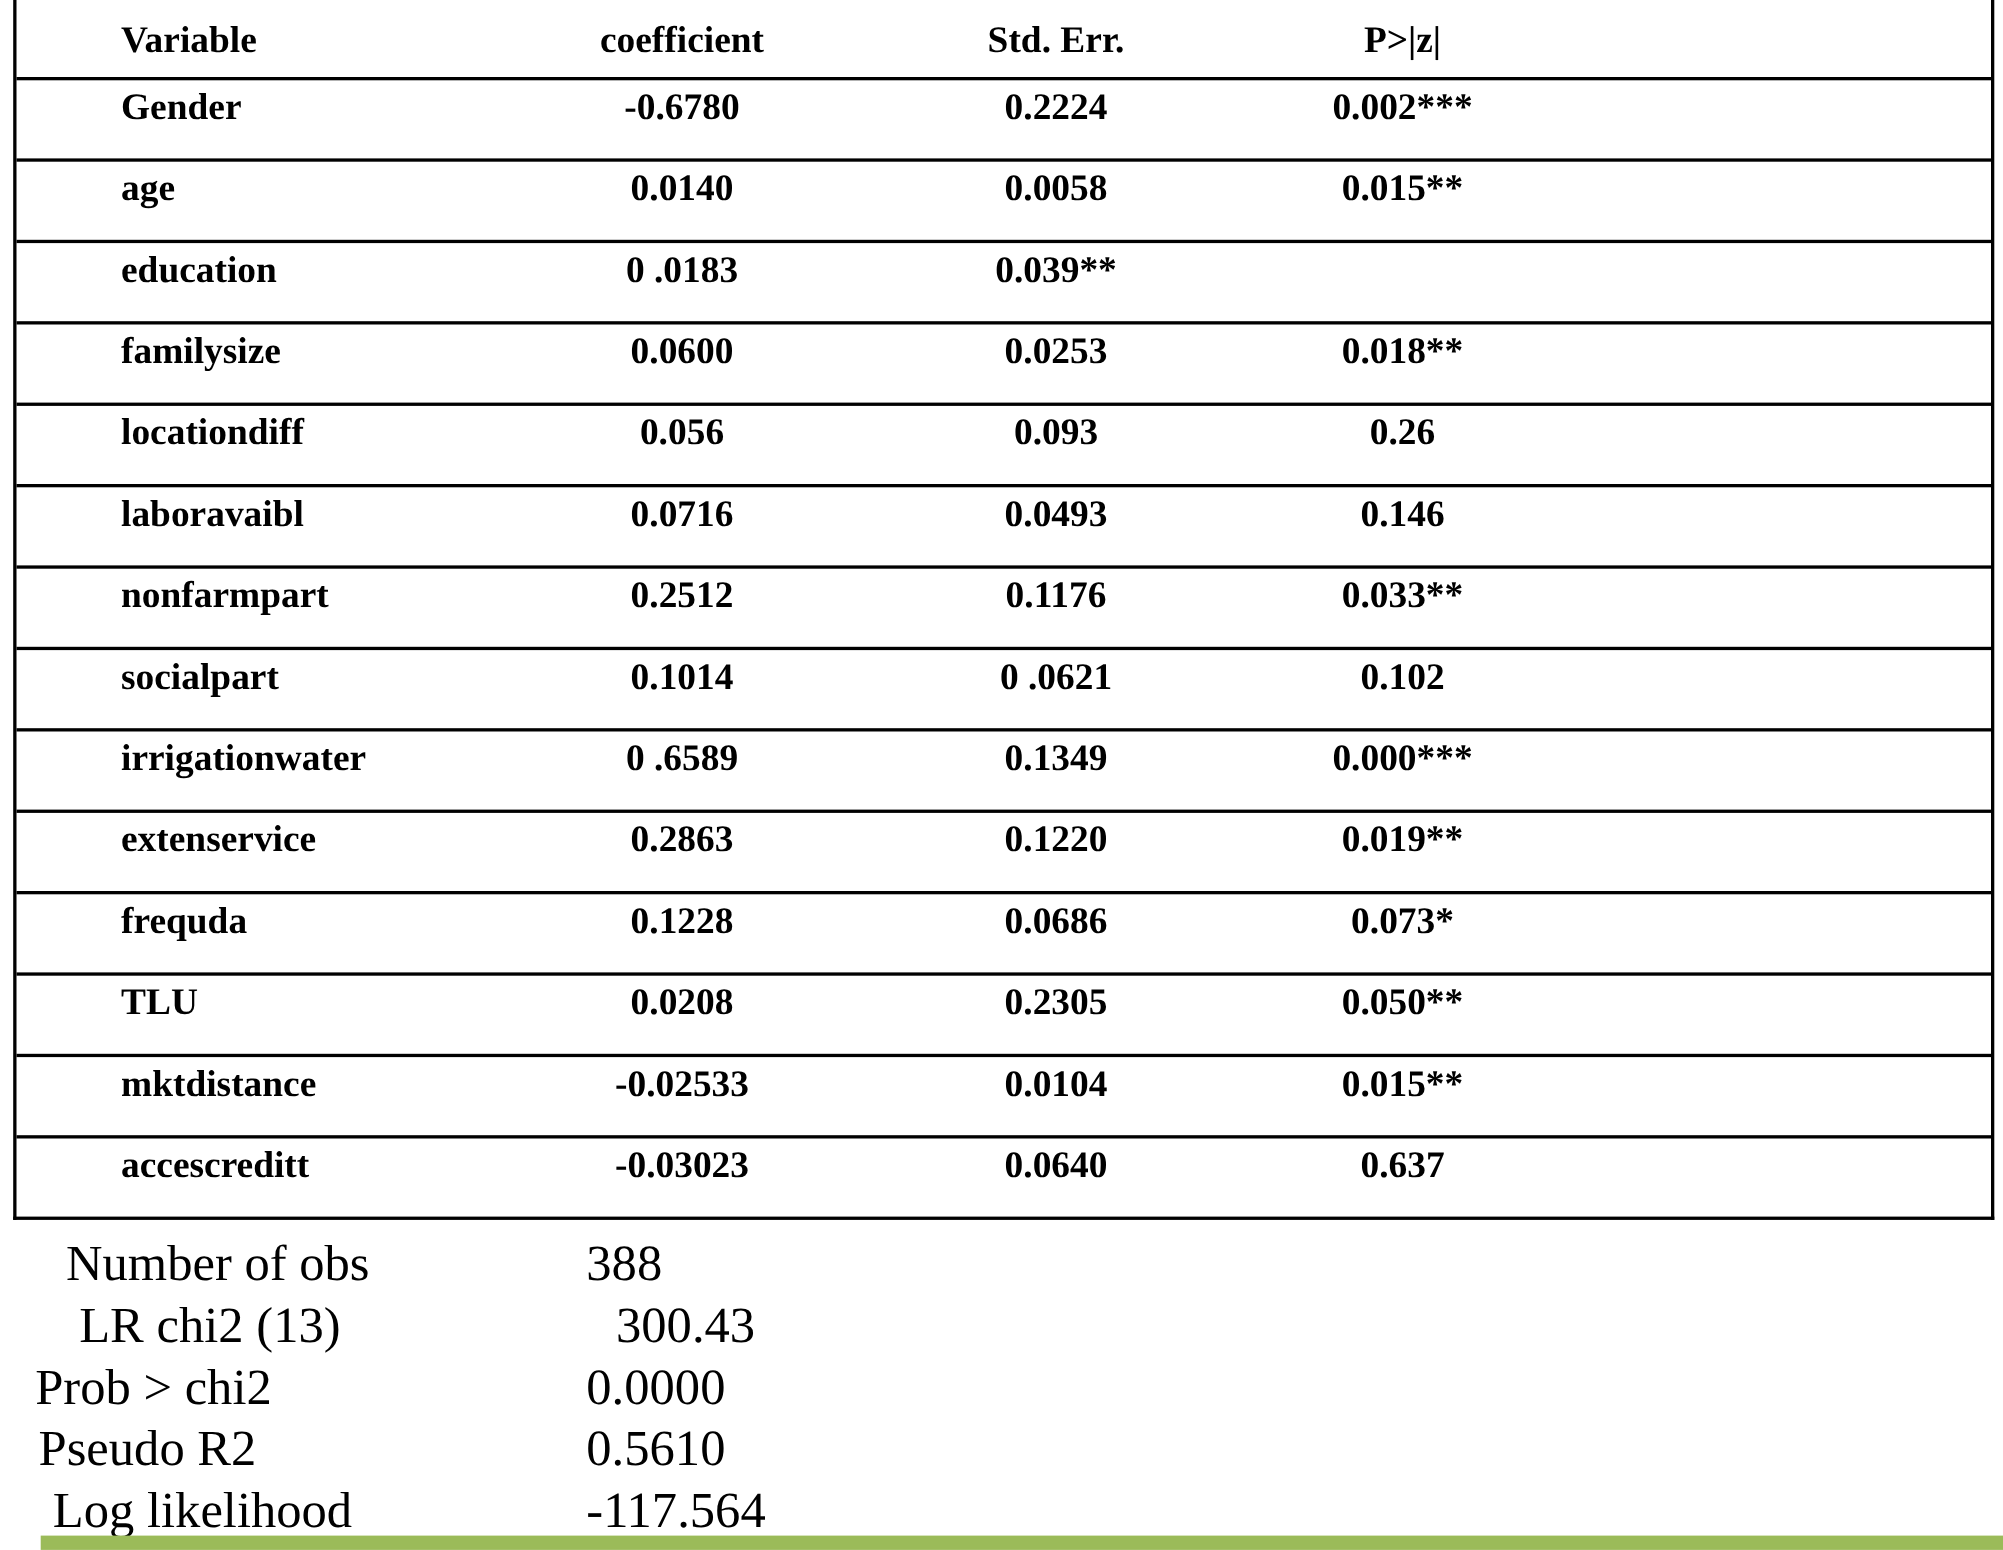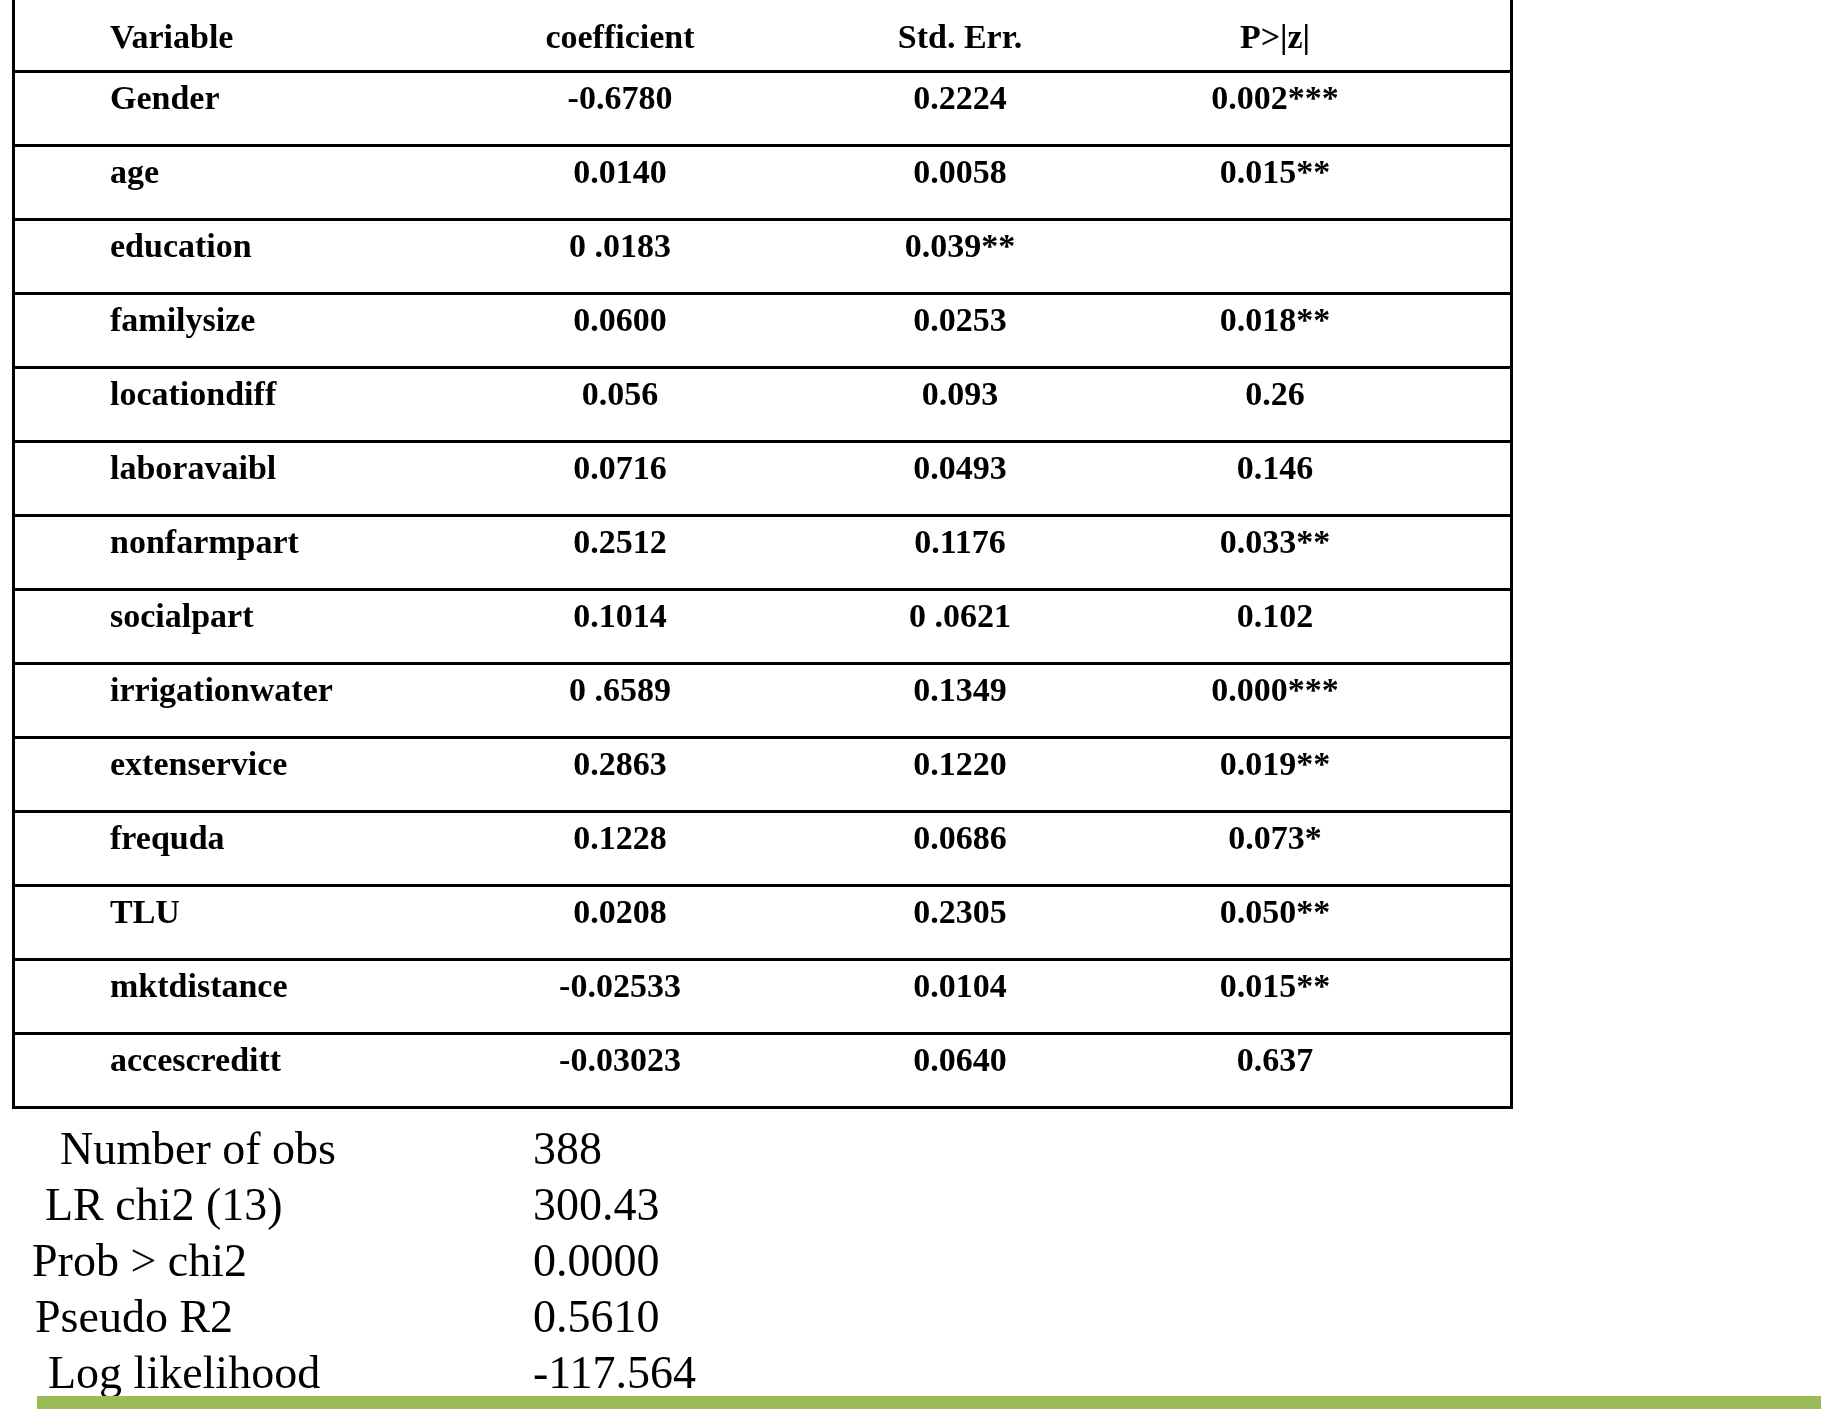--- a/index.html
+++ b/index.html
@@ -8,21 +8,21 @@
     background: #ffffff;
     font-family: "Liberation Serif", "DejaVu Serif", serif;
     color: #000;
     overflow: hidden;
     position: relative;
   }
   
   .results-table {
     position: absolute;
     left: 12px; top: 0;
-    width: 1501px; height: 1109px;
+    width: 1801px; height: 1109px;
     border: 3px solid #000;
     border-top: none;
     background: #fff;
   }
   .t-row {
     display: grid;
     grid-template-columns: 415px 380px 300px 330px 1fr;
     align-items: center;
     font-weight: bold;
     font-size: 34px;
@@ -40,21 +40,21 @@
   .summary {
     position: absolute;
     left: 0; top: 1121px;
     width: 1400px;
     font-size: 46px;
     line-height: 56px;
     font-weight: normal;
   }
   .s-line { position: relative; white-space: nowrap; }
   .s-line:nth-child(1) { padding-left: 60px; }
-  .s-line:nth-child(2) { padding-left: 45px; }
+  .s-line:nth-child(2) { padding-left: 45px; margin-left: 27px; }
   .s-line:nth-child(3) { padding-left: 32px; }
   .s-line:nth-child(4) { padding-left: 35px; }
   .s-line:nth-child(5) { padding-left: 48px; }
   .s-value { position: absolute; left: 533px; top: 0; }
   
   .accent-bar {
     position: absolute;
     left: 37px; top: 1396px;
     width: 1784px; height: 13px;
   }

